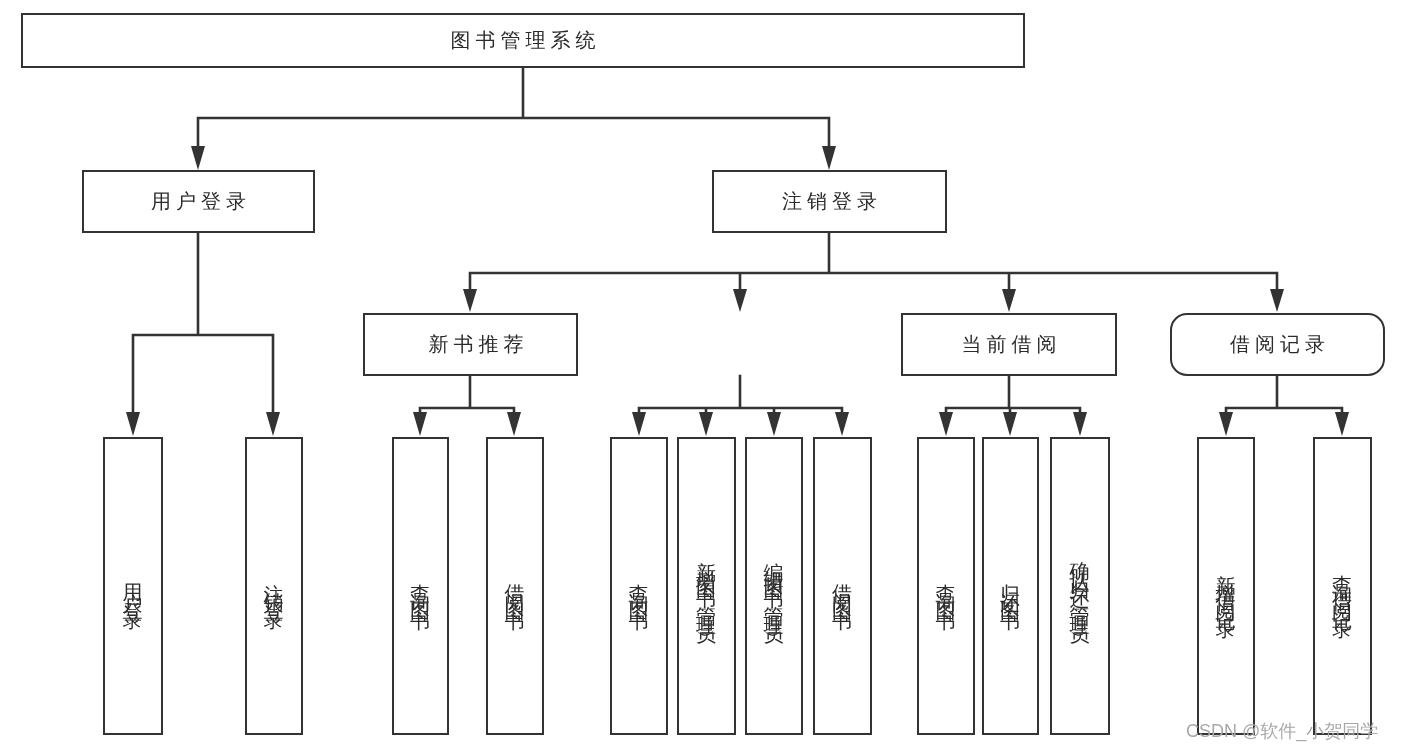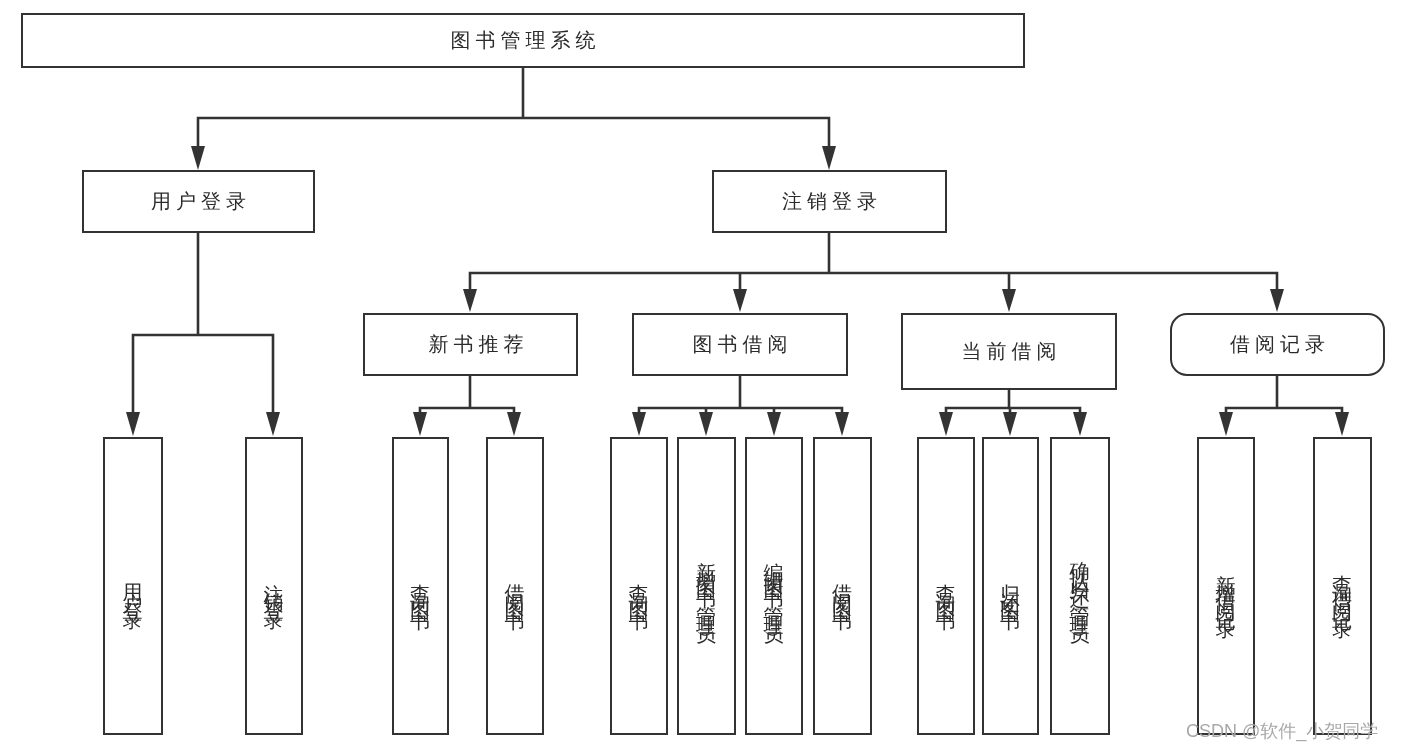--- a/index.html
+++ b/index.html
@@ -125,24 +125,21 @@
   <div class="box" style="left:82px; top:170px; width:233px; height:63px;">
     <span class="hlabel">用户登录</span>
   </div>
   <div class="box" style="left:712px; top:170px; width:235px; height:63px;">
     <span class="hlabel">注销登录</span>
   </div>
 
   <div class="box" style="left:363px; top:313px; width:215px; height:63px;padding-left:11px;">
     <span class="hlabel">新书推荐</span>
   </div>
-  <div class="box" style="left:632px; top:313px; width:216px; height:63px;">
-    <span class="hlabel">图书借阅</span>
-  </div>
-  <div class="box" style="left:901px; top:313px; width:216px; height:77px;">
+  <div class="box" style="left:901px; top:313px; width:216px; height:63px;">
     <span class="hlabel">当前借阅</span>
   </div>
   <div class="box" style="left:1170px; top:313px; width:215px; height:63px;border-radius:17px;">
     <span class="hlabel">借阅记录</span>
   </div>
 
   <div class="box" style="left:103px; top:437px; width:60px; height:298px;">
     <span class="vlabel">用户登录</span>
   </div>
   <div class="box" style="left:245px; top:437px; width:58px; height:298px;">

